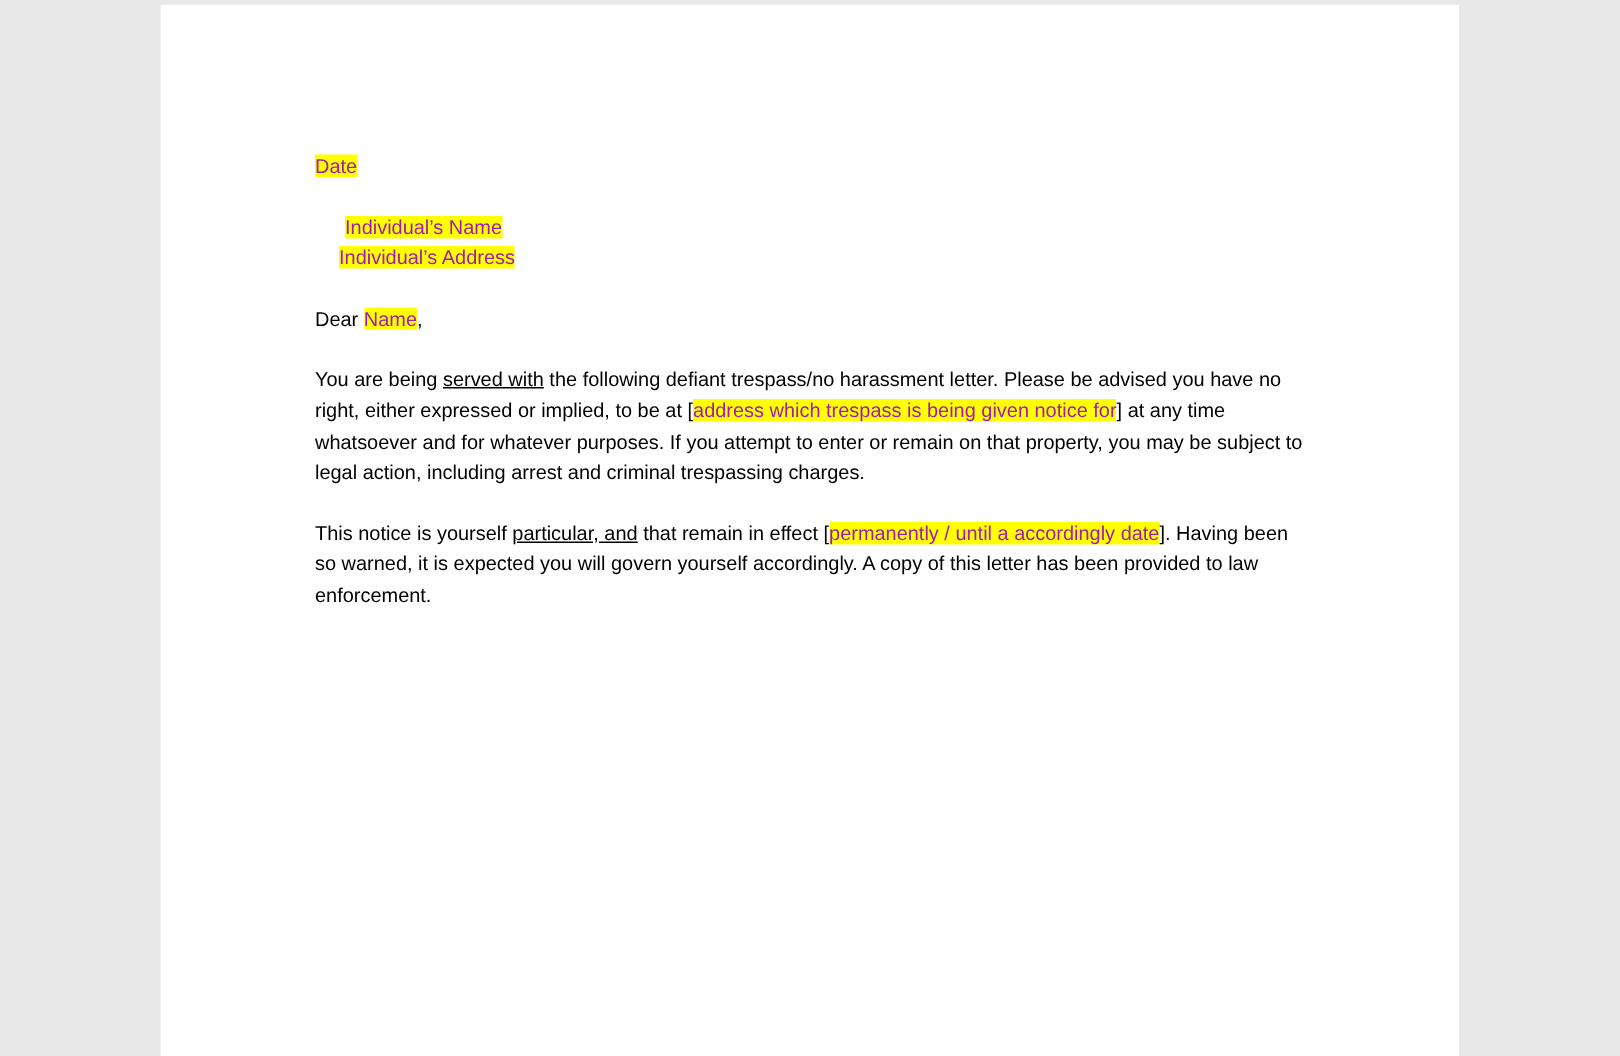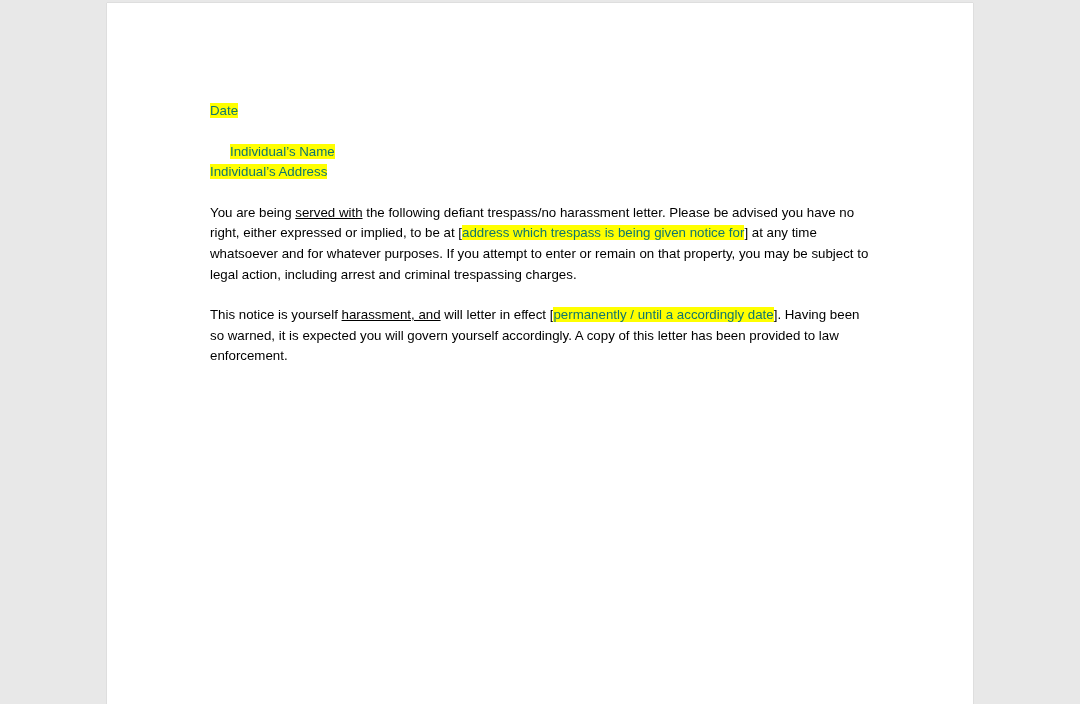--- a/index.html
+++ b/index.html
@@ -41,45 +41,47 @@
     color: #000000;
     margin: 0 0 20px 0;
     text-align: left;
   }
   .para.tight {
     margin-bottom: 0;
     padding-left: 20px;
   }
   .para.block-end {
     margin-bottom: 20px;
+    margin-left: 16px;
   }
   .hl {
     background: #ffff00;
-    color: #0f766e;
+    color: #a21caf;
   }
   .ul {
     text-decoration: underline;
     text-align: center;
   }
 </style>
 </head>
 <body>
 
 <div class="page-canvas">
   <div class="document-page">
     <div class="doc-body">
 
       <p class="para"><span class="hl">Date</span></p>
 
       <p class="para tight"><span class="hl">Individual’s Name</span></p>
 
       <p class="para block-end"><span class="hl">Individual’s Address</span></p>
 
+      <p class="para"><span>Dear </span><span class="hl">Name</span><span>,</span></p>
 
       <p class="para"><span>You are being </span><span class="ul">served with</span><span> the following defiant trespass/no harassment letter. Please be advised you have no right, either expressed or implied, to be at [</span><span class="hl">address which trespass is being given notice for</span><span>] at any time whatsoever and for whatever purposes. If you attempt to enter or remain on that property, you may be subject to legal action, including arrest and criminal trespassing charges.</span></p>
 
-      <p class="para"><span>This notice is yourself </span><span class="ul">harassment, and</span><span> will letter in effect [</span><span class="hl">permanently / until a accordingly date</span><span>]. Having been so warned, it is expected you will govern yourself accordingly. A copy of this letter has been provided to law enforcement.</span></p>
+      <p class="para"><span>This notice is yourself </span><span class="ul">particular, and</span><span> that remain in effect [</span><span class="hl">permanently / until a accordingly date</span><span>]. Having been so warned, it is expected you will govern yourself accordingly. A copy of this letter has been provided to law enforcement.</span></p>
 
 
 
     </div>
   </div>
 </div>
 
 </body></html>

